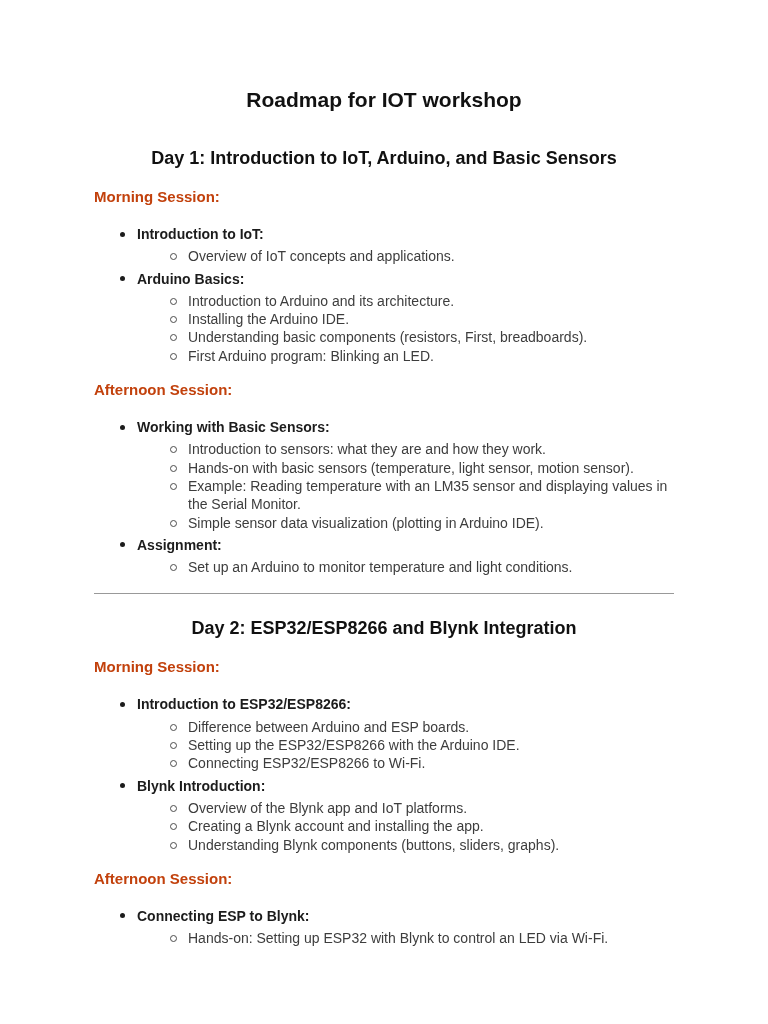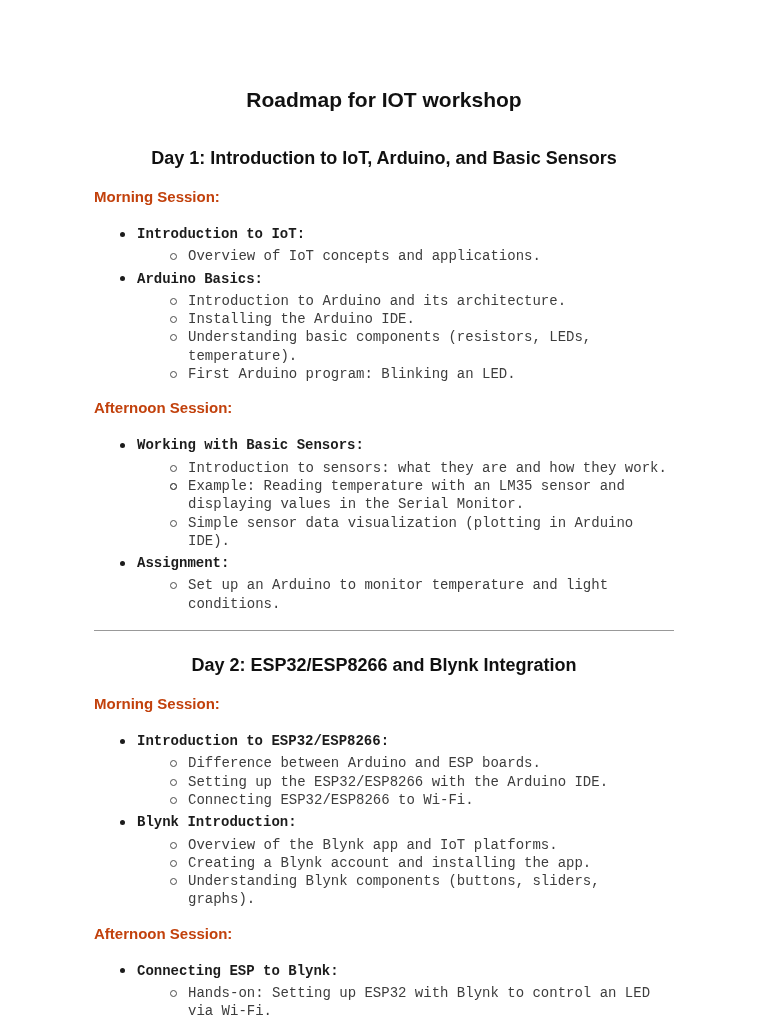--- a/index.html
+++ b/index.html
@@ -45,21 +45,20 @@
   ul.l1 {
     list-style: none;
     margin: 0 0 17px 0;
     padding: 0;
   }
   ul.l1 > li.topic {
     position: relative;
     padding-left: 43px;
     font-size: 14px;
     line-height: 18.3px;
-    font-family: Liberation Mono, monospace;
   }
   .topic-title {
     font-weight: bold;
     color: #1c1c1c;
   }
   .bullet-l1 {
     position: absolute;
     left: 26px;
     top: 6.5px;
     width: 5px;
@@ -105,29 +104,29 @@
   <div id="sections">
       <h2 class="day-heading">Day 1: Introduction to IoT, Arduino, and Basic Sensors</h2>
       <h3 class="session-label">Morning Session:</h3>
       <ul class="l1">
         <li class="topic"><span class="bullet-l1"></span><span class="topic-title">Introduction to IoT:</span><ul class="l2">
             <li class="subitem"><span class="bullet-l2"></span><span class="sub-text">Overview of IoT concepts and applications.</span></li>
           </ul></li>
         <li class="topic"><span class="bullet-l1"></span><span class="topic-title">Arduino Basics:</span><ul class="l2">
             <li class="subitem"><span class="bullet-l2"></span><span class="sub-text">Introduction to Arduino and its architecture.</span></li>
             <li class="subitem"><span class="bullet-l2"></span><span class="sub-text">Installing the Arduino IDE.</span></li>
-            <li class="subitem"><span class="bullet-l2"></span><span class="sub-text">Understanding basic components (resistors, LEDs, temperature).</span></li>
+            <li class="subitem"><span class="bullet-l2"></span><span class="sub-text">Understanding basic components (resistors, First, breadboards).</span></li>
             <li class="subitem"><span class="bullet-l2"></span><span class="sub-text">First Arduino program: Blinking an LED.</span></li>
           </ul></li>
       </ul>
       <h3 class="session-label">Afternoon Session:</h3>
       <ul class="l1">
         <li class="topic"><span class="bullet-l1"></span><span class="topic-title">Working with Basic Sensors:</span><ul class="l2">
             <li class="subitem"><span class="bullet-l2"></span><span class="sub-text">Introduction to sensors: what they are and how they work.</span></li>
-            <li class="subitem"><span class="bullet-l2"></span></li>
+            <li class="subitem"><span class="bullet-l2"></span><span class="sub-text">Hands-on with basic sensors (temperature, light sensor, motion sensor).</span></li>
             <li class="subitem"><span class="bullet-l2"></span><span class="sub-text">Example: Reading temperature with an LM35 sensor and displaying values in the Serial Monitor.</span></li>
             <li class="subitem"><span class="bullet-l2"></span><span class="sub-text">Simple sensor data visualization (plotting in Arduino IDE).</span></li>
           </ul></li>
         <li class="topic"><span class="bullet-l1"></span><span class="topic-title">Assignment:</span><ul class="l2">
             <li class="subitem"><span class="bullet-l2"></span><span class="sub-text">Set up an Arduino to monitor temperature and light conditions.</span></li>
           </ul></li>
       </ul>
       <hr class="section-divider">
       <h2 class="day-heading">Day 2: ESP32/ESP8266 and Blynk Integration</h2>
       <h3 class="session-label">Morning Session:</h3>

